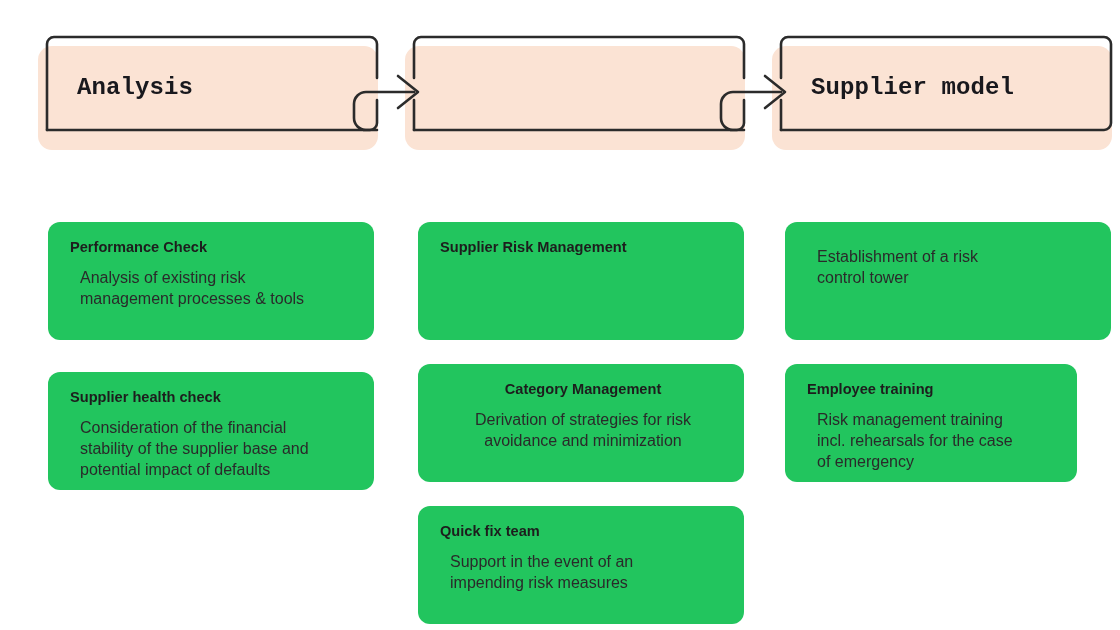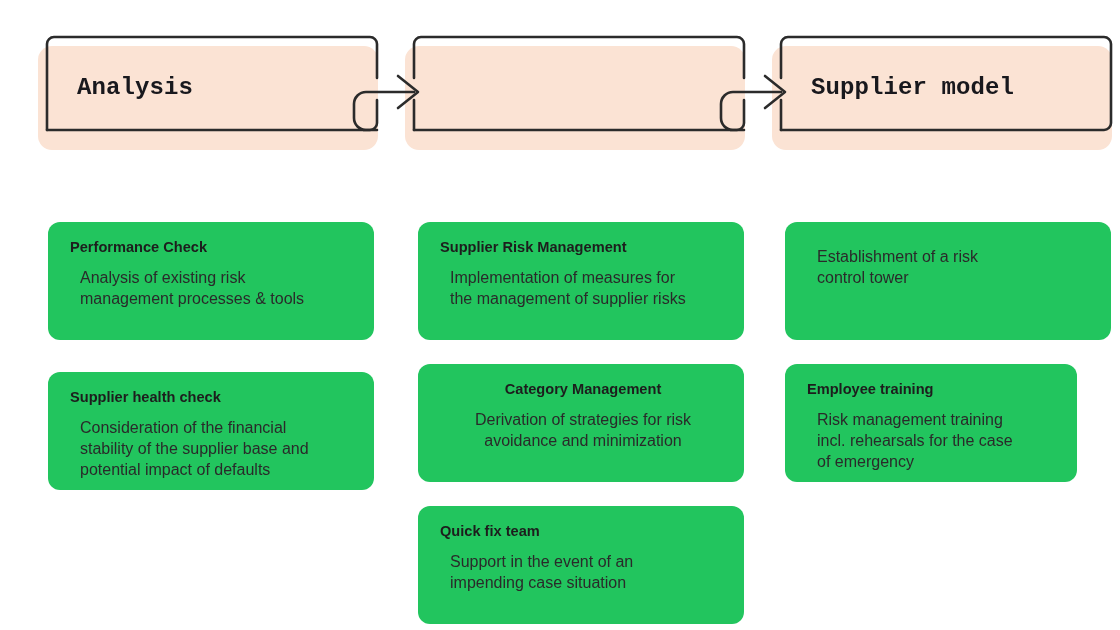--- a/index.html
+++ b/index.html
@@ -121,34 +121,32 @@
 
   <div class="card" style="left:48px;top:372px;width:326px;height:118px;">
     <p class="card-title">Supplier health check</p>
     <p class="card-body">Consideration of the financial
 stability of the supplier base and
 potential impact of defaults</p>
   </div>
 
   <div class="card" style="left:418px;top:222px;width:326px;height:118px;">
     <p class="card-title">Supplier Risk Management</p>
-    <p class="card-body">Implementation of measures for
-the management of supplier risks</p>
   </div>
 
   <div class="card" style="left:418px;top:364px;width:326px;height:118px;text-align:center;">
     <p class="card-title">Category Management</p>
     <p class="card-body">Derivation of strategies for risk
 avoidance and minimization</p>
   </div>
 
   <div class="card" style="left:418px;top:506px;width:326px;height:118px;">
     <p class="card-title">Quick fix team</p>
     <p class="card-body">Support in the event of an
-impending case situation</p>
+impending risk measures</p>
   </div>
 
   <div class="card" style="left:785px;top:222px;width:326px;height:118px;padding-top:14px;">
     <p class="card-body">Establishment of a risk
 control tower</p>
   </div>
 
   <div class="card" style="left:785px;top:364px;width:292px;height:118px;">
     <p class="card-title">Employee training</p>
     <p class="card-body">Risk management training

